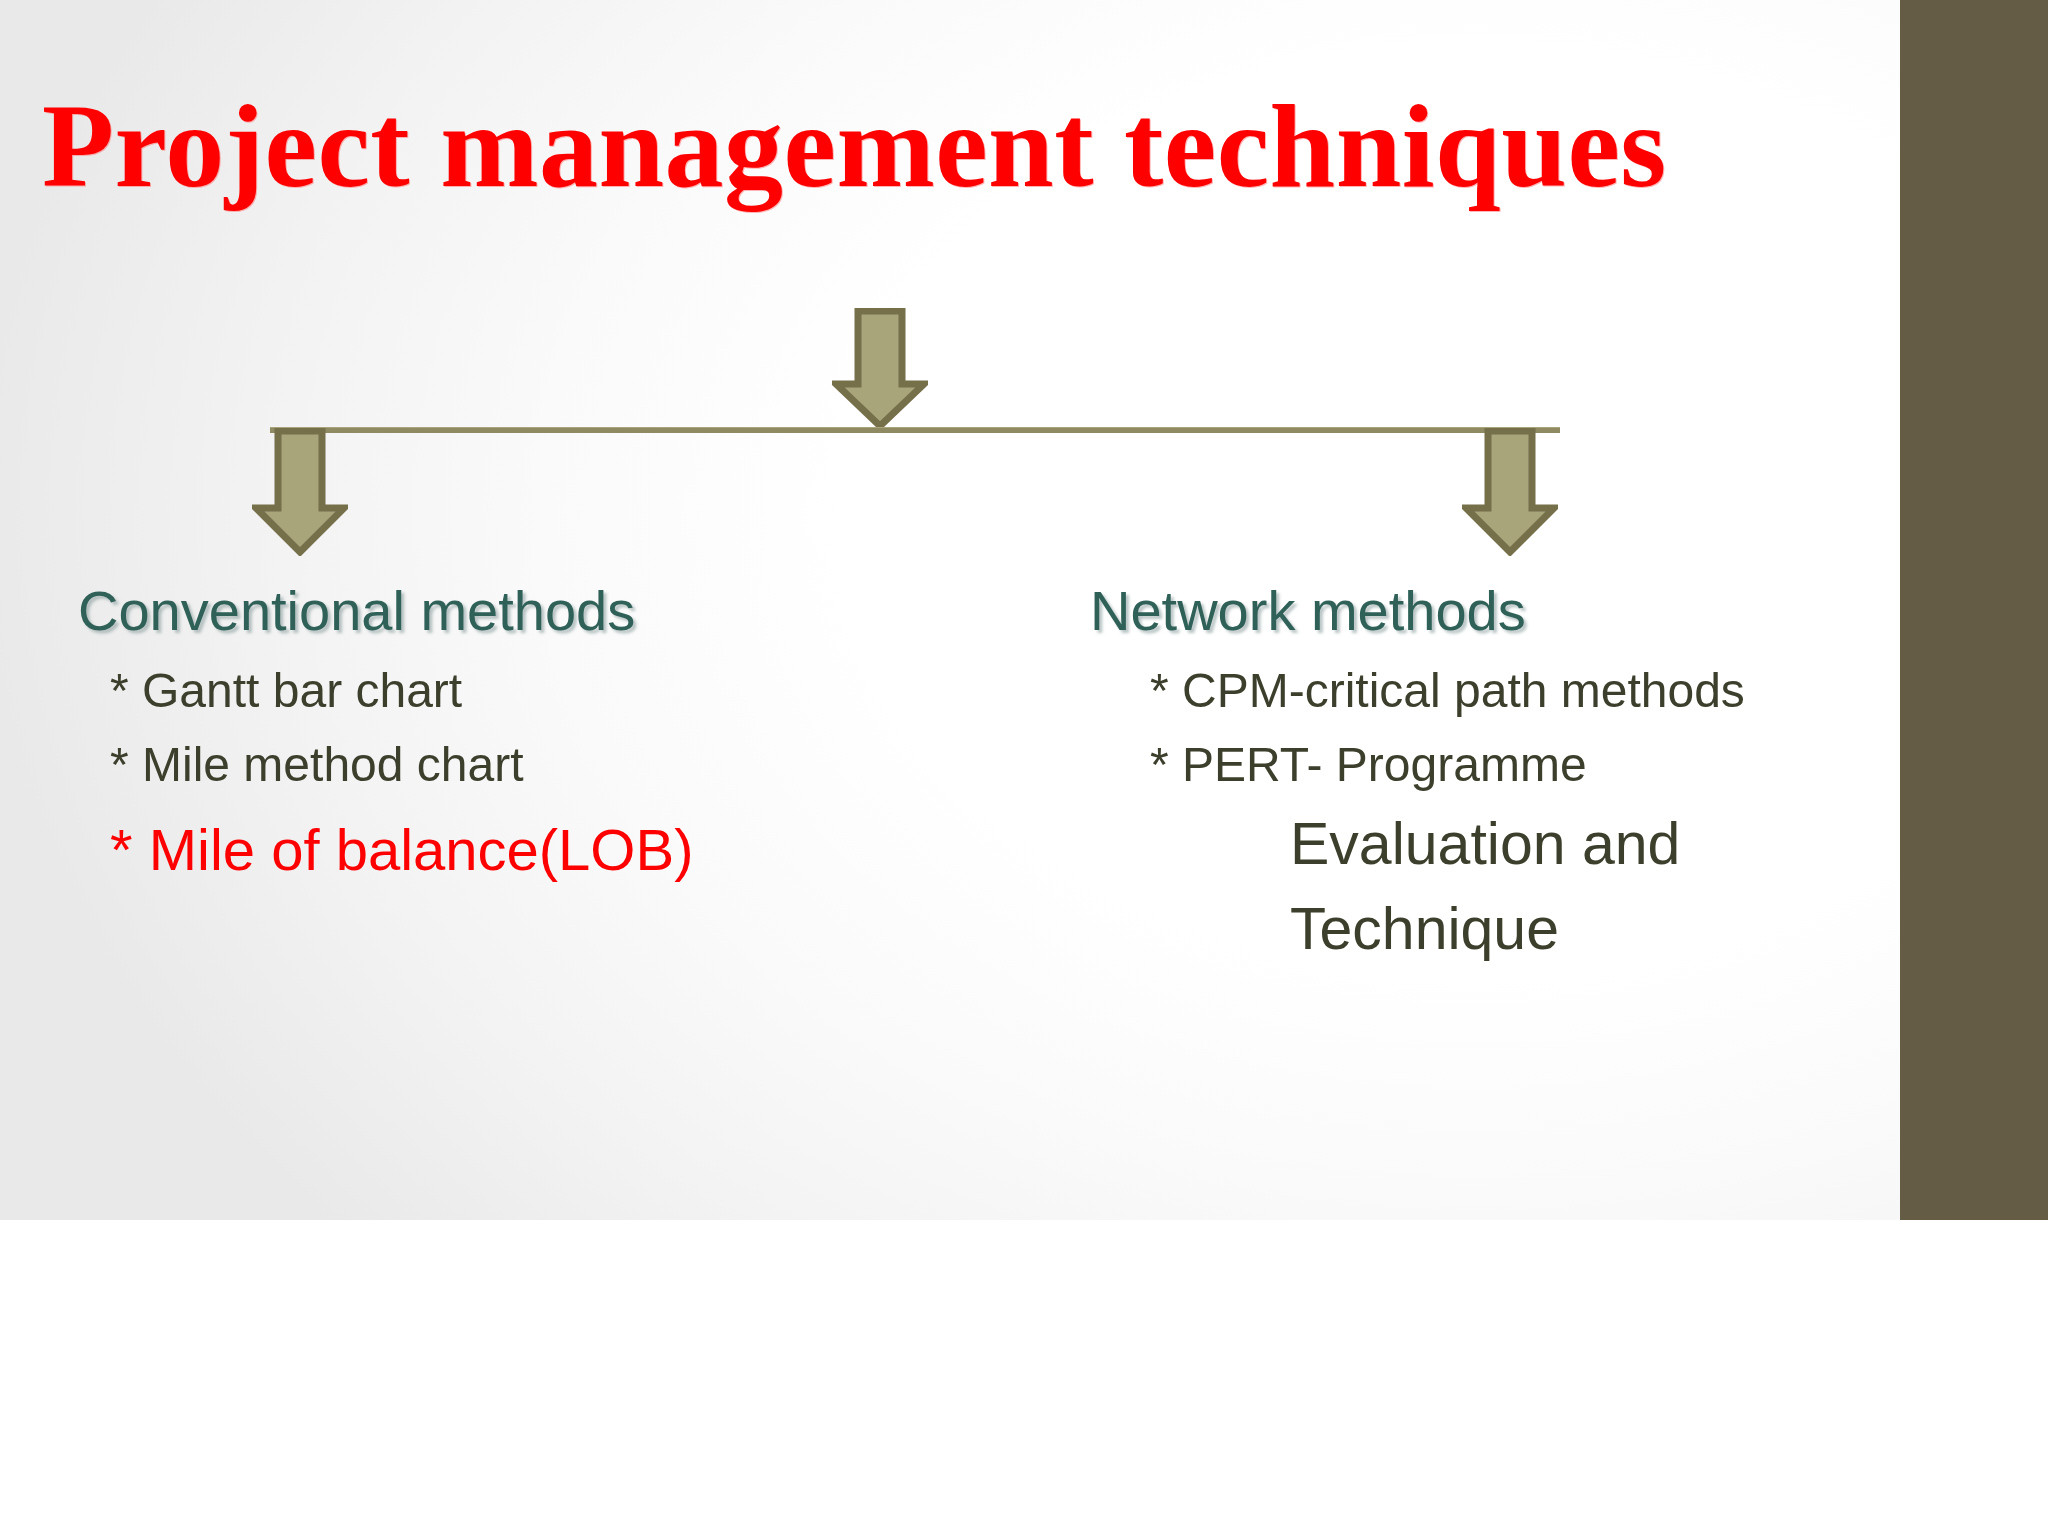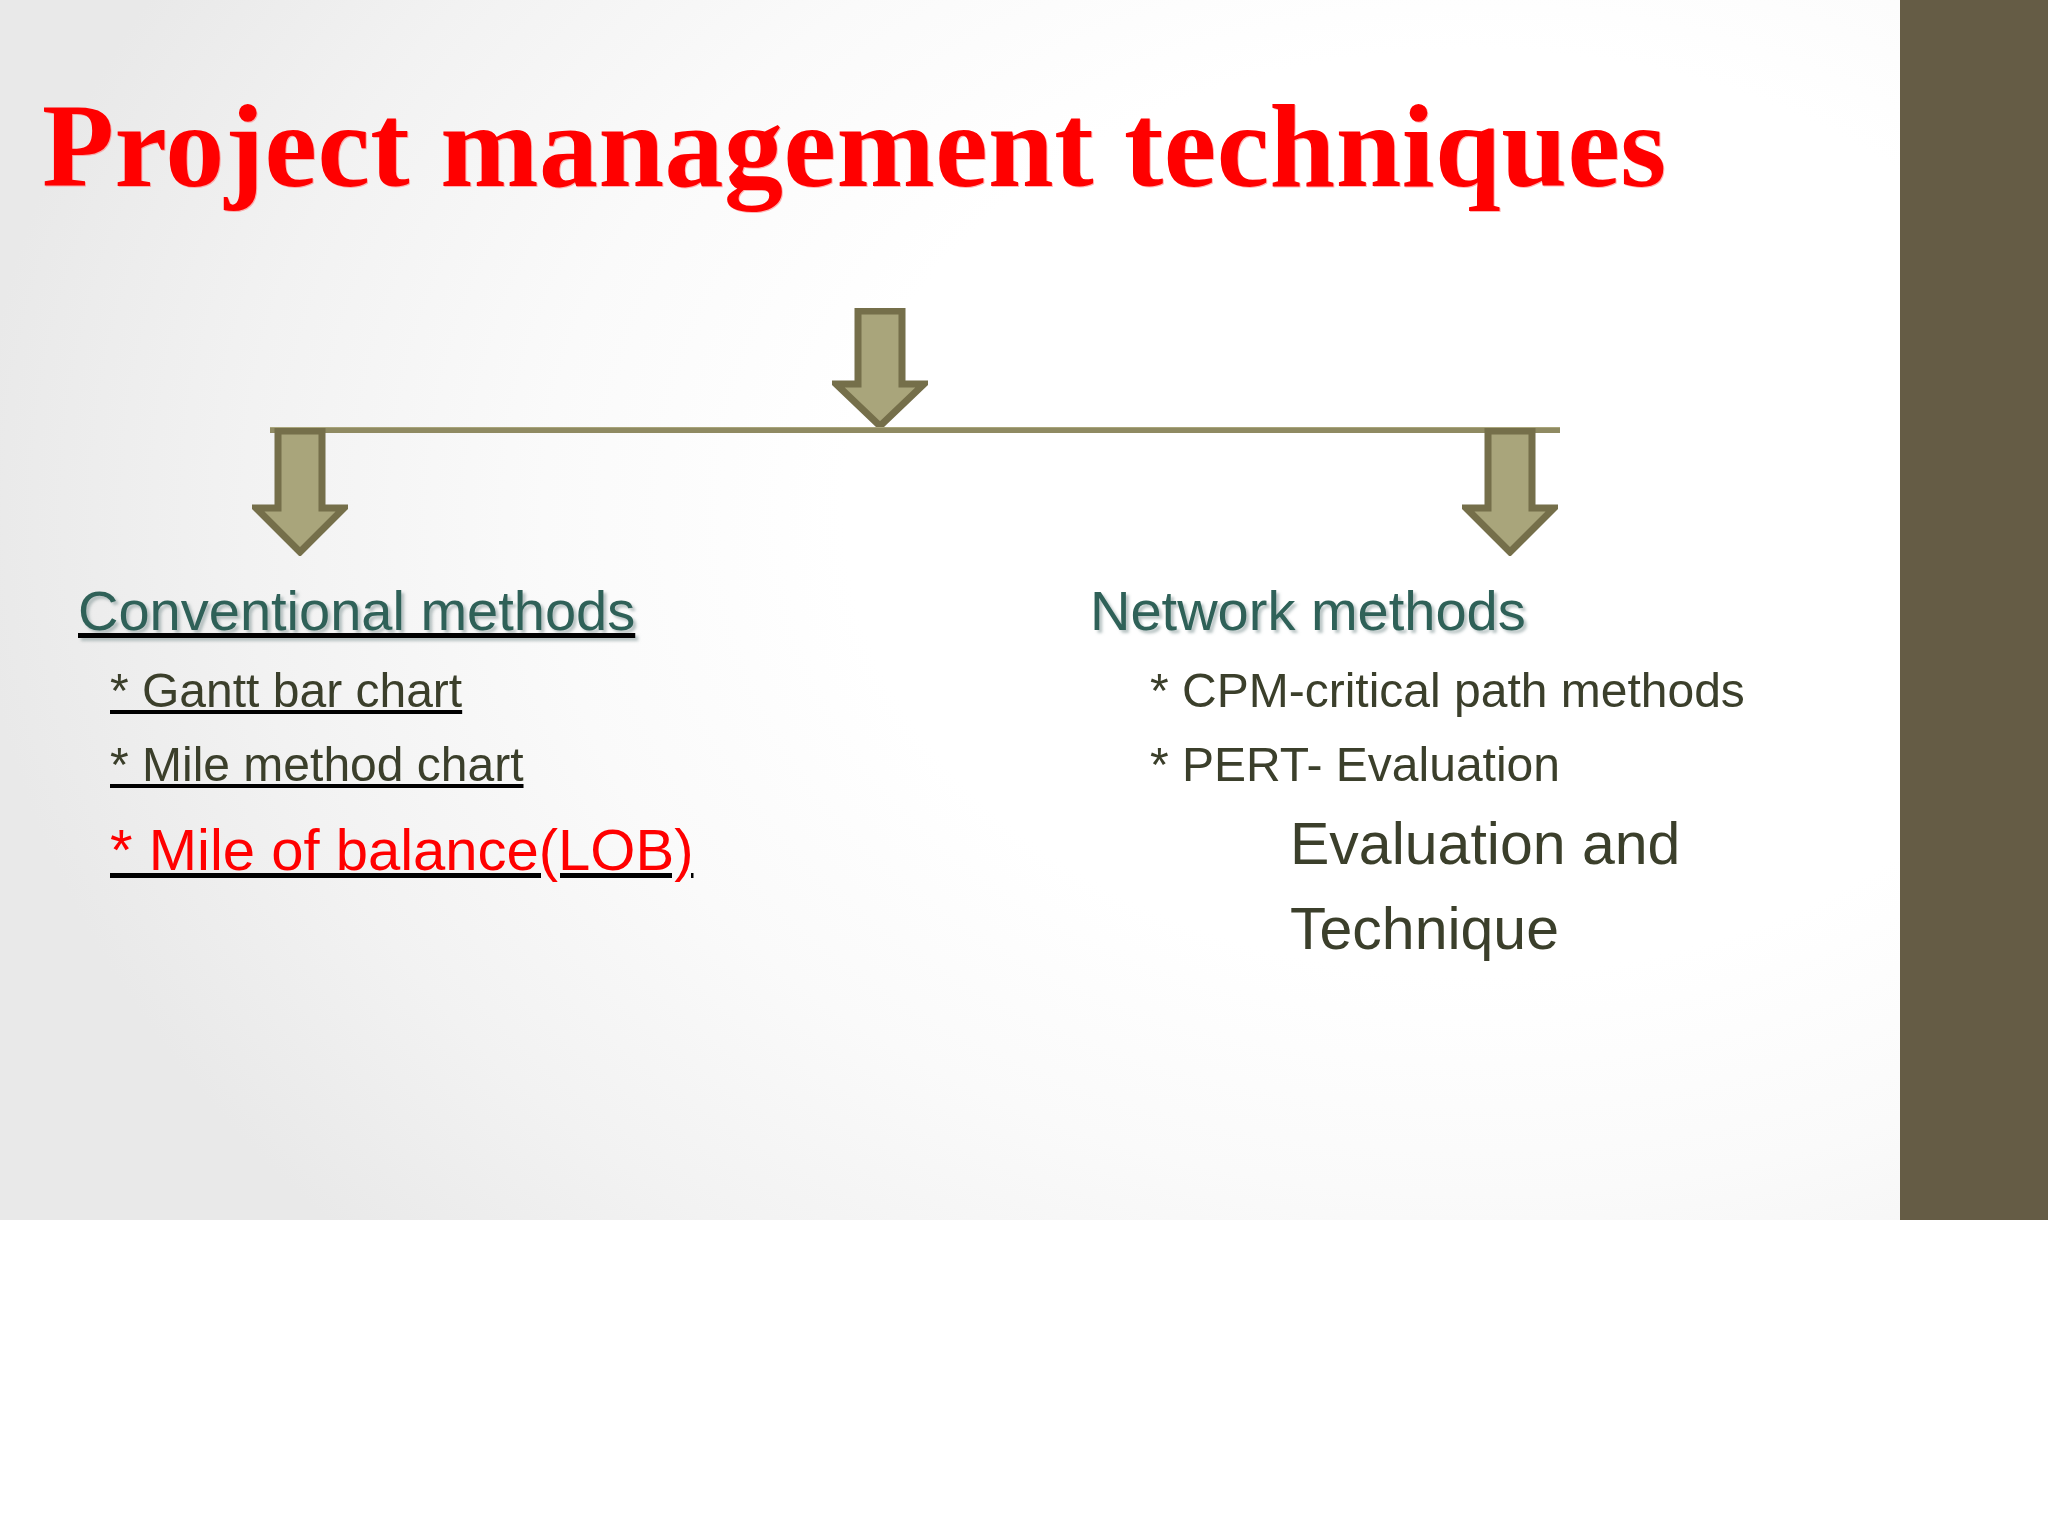--- a/index.html
+++ b/index.html
@@ -108,21 +108,20 @@
   #arrow-top   { left: 832px; top: 308px; }
   #arrow-left  { left: 252px; top: 428px; }
   #arrow-right { left: 1462px; top: 428px; }
 
   
   #col-left {
     position: absolute;
     left: 78px;
     top: 582px;
     width: 820px;
-    text-decoration: underline;
   }
   #col-right {
     position: absolute;
     left: 1090px;
     top: 582px;
     width: 760px;
   }
 
   .col-head {
     font-size: 56px;
@@ -191,21 +190,21 @@
   <div id="col-left">
     <div class="col-head">Conventional methods</div>
     <div class="bullet">* Gantt bar chart</div>
     <div class="bullet">* Mile method chart</div>
     <div class="bullet red">* Mile of balance(LOB)</div>
   </div>
 
   <div id="col-right">
     <div class="col-head">Network methods</div>
     <div class="bullet">* CPM-critical path methods</div>
-    <div class="bullet">* PERT- Evaluation</div>
+    <div class="bullet">* PERT- Programme</div>
     <div class="cont-line">Evaluation and</div>
     <div class="cont-line">Technique</div>
   </div>
 
   <div id="sidebar">
     <div id="pagenum-band">
       <div id="pagenum-wrap">
         <span class="bracket left"></span>
         <span class="bracket right"></span>
         <span id="pagenum">2</span>

